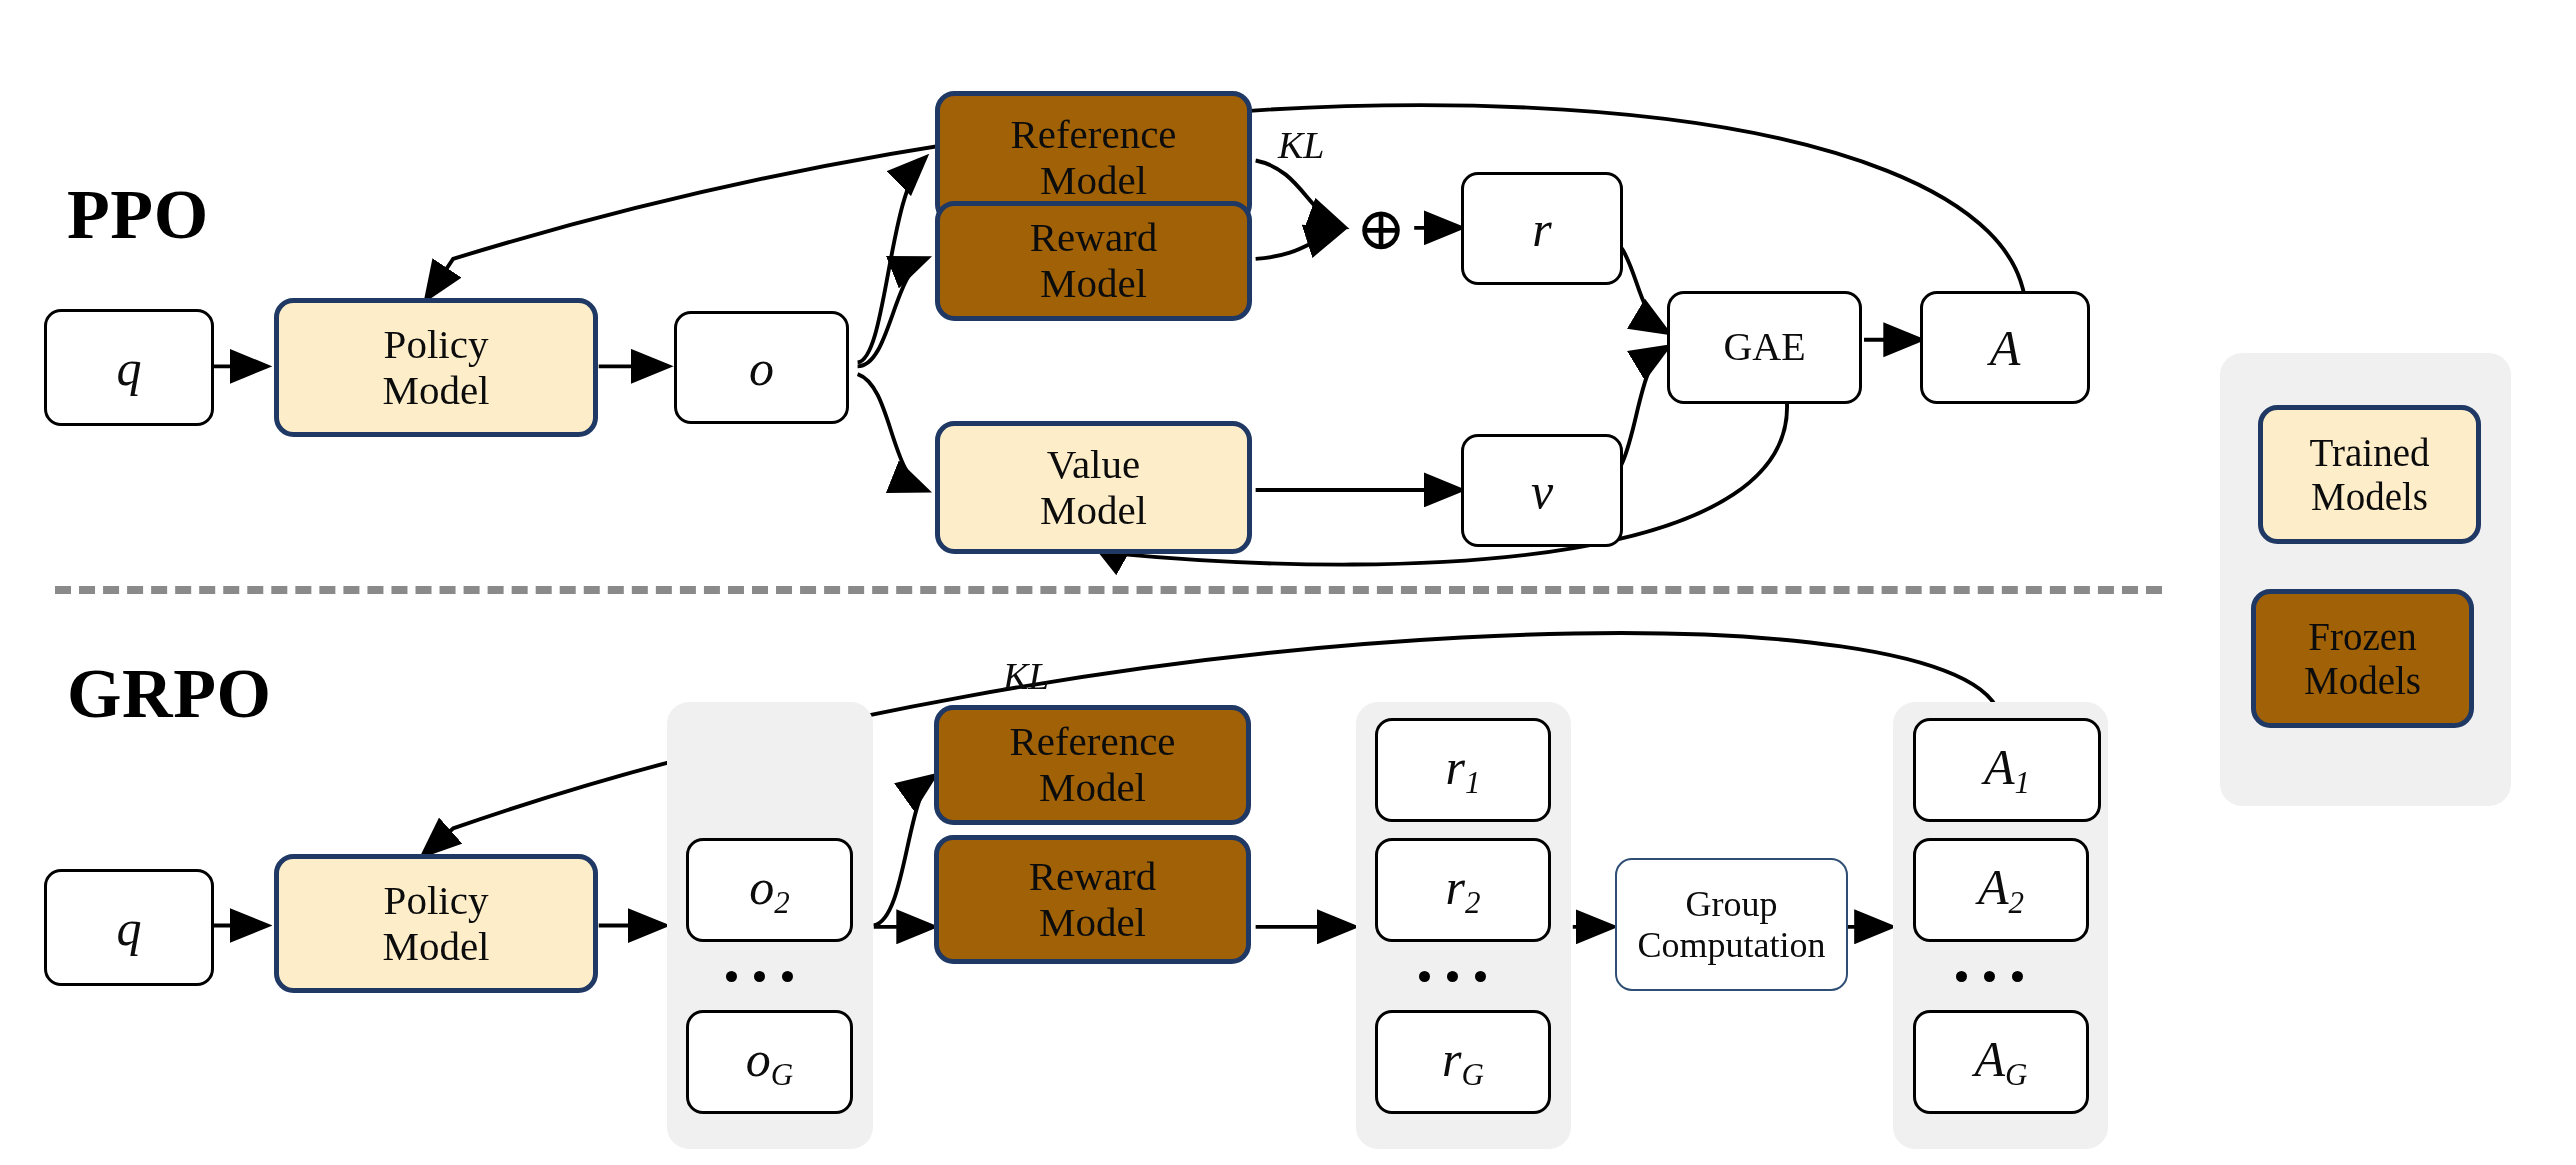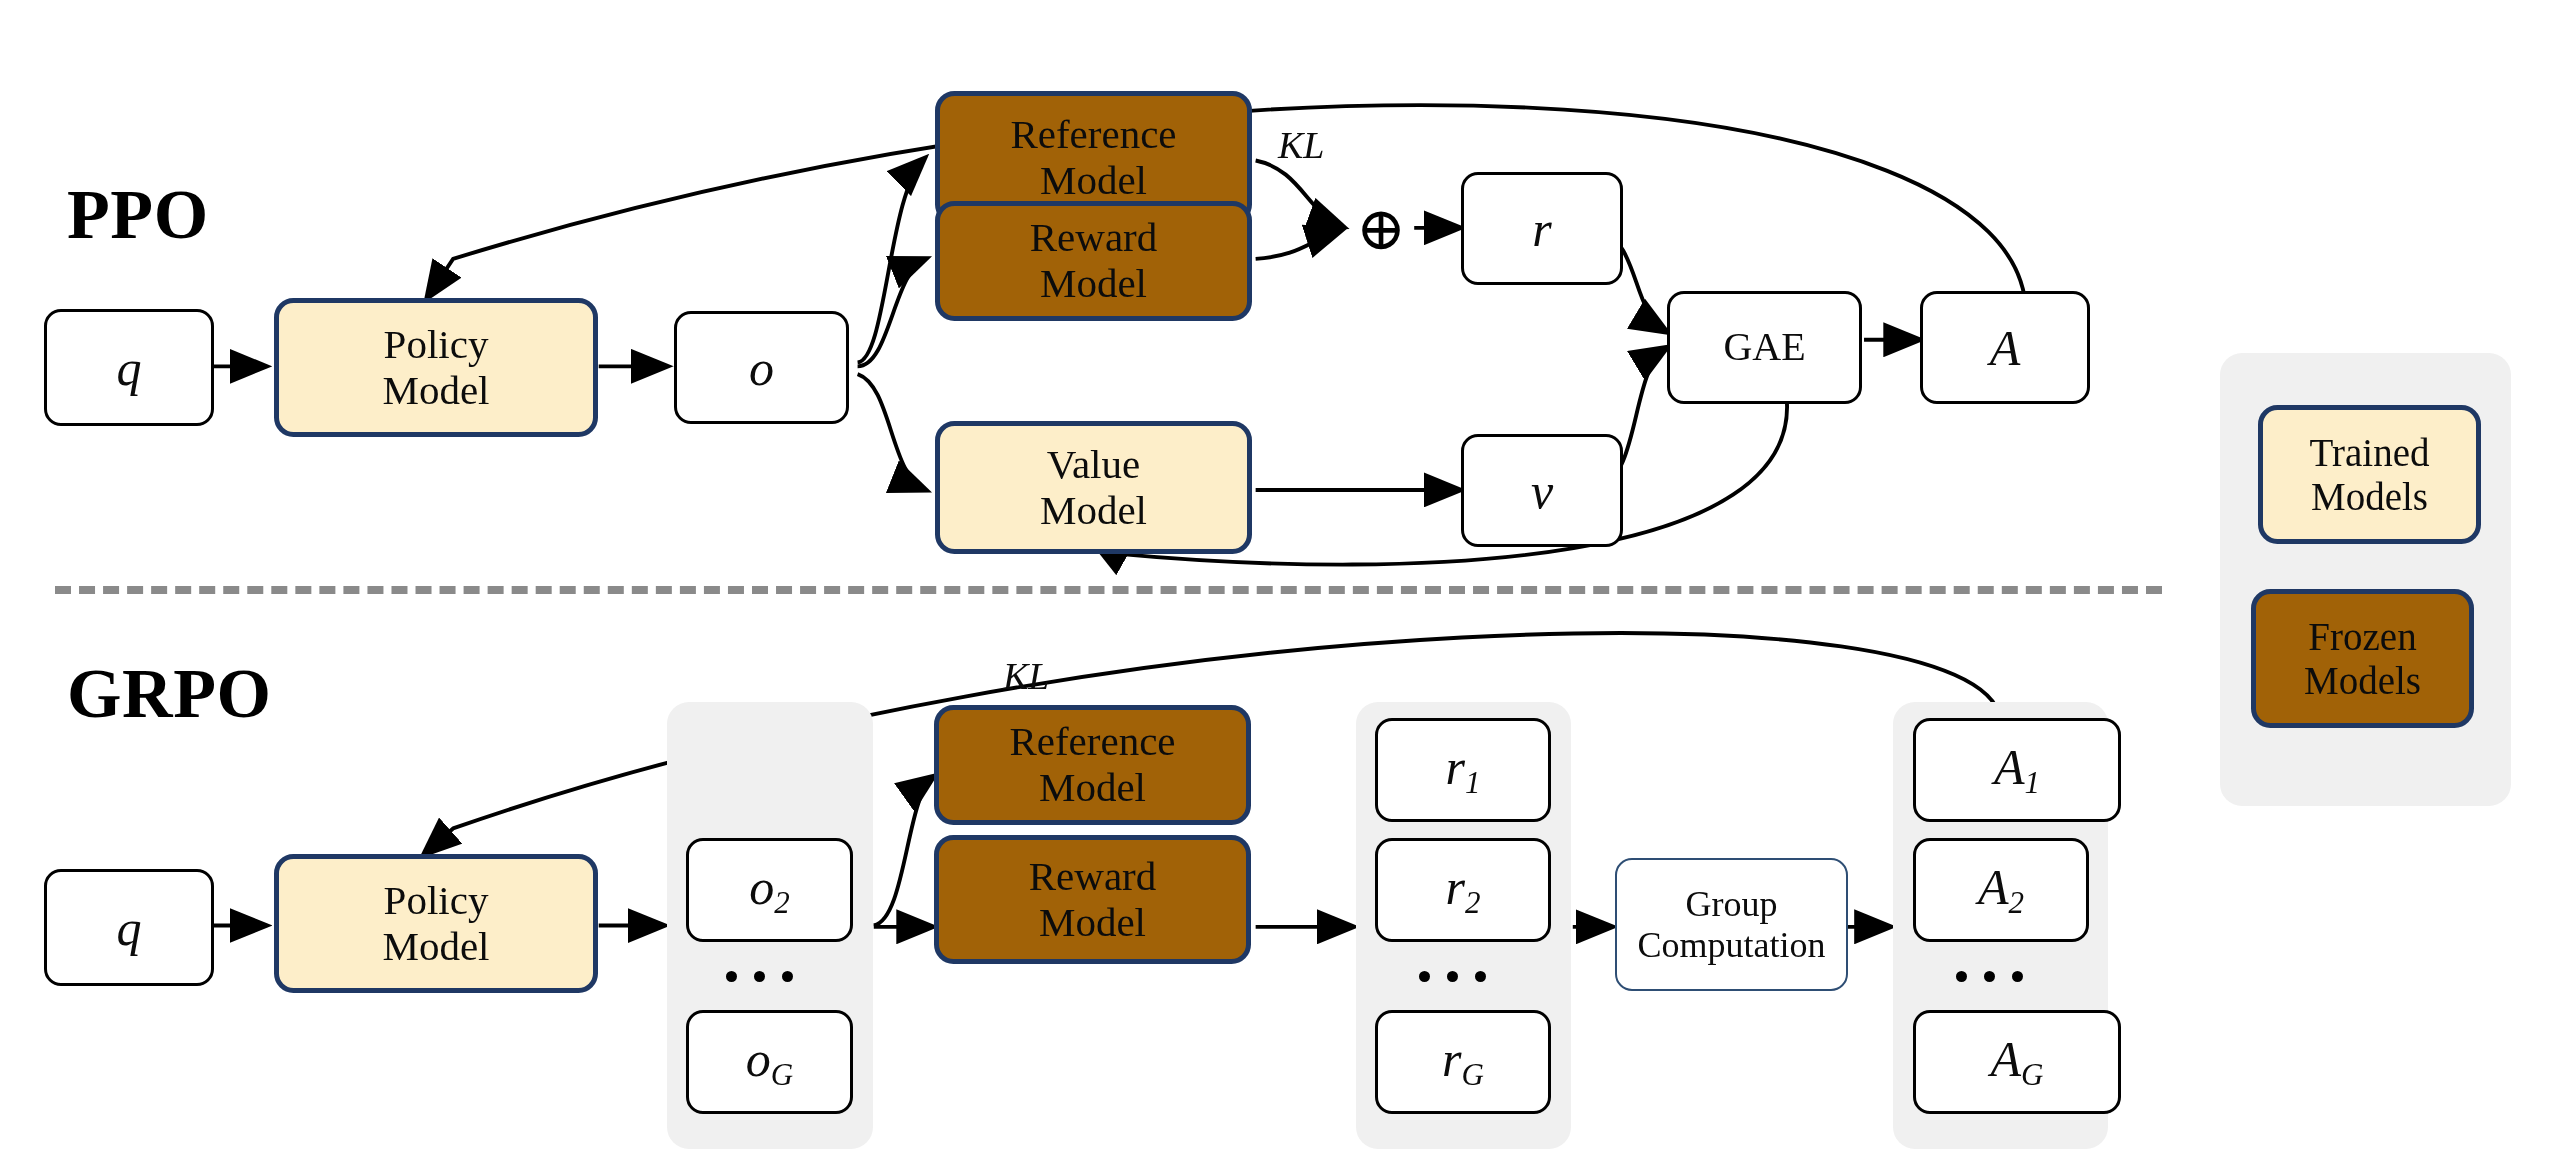--- a/index.html
+++ b/index.html
@@ -215,32 +215,32 @@
   <div class="node plain t-var-sub" style="left:1375px;top:1010px;width:176px;height:104px;">
     <span><span>r</span><sub>G</sub></span>
   </div>
 
   <div class="node thinblue t-group two-line" style="left:1615px;top:858px;width:233px;height:133px;">
     <span class="lbl two-line">Group
 Computation</span>
   </div>
 
   <div class="groupbox" style="left:1893px;top:702px;width:215px;height:447px;"></div>
-  <div class="node plain t-var-sub" style="left:1913px;top:718px;width:208px;height:104px;">
+  <div class="node plain t-var-sub" style="left:1913px;top:718px;width:188px;height:104px;">
     <span><span>A</span><sub>1</sub></span>
   </div>
   <div class="node plain t-var-sub" style="left:1913px;top:838px;width:176px;height:104px;">
     <span><span>A</span><sub>2</sub></span>
   </div>
   <div class="dots" style="left:1956px;top:971px;">
     <i></i>
       <i></i>
       <i></i>
   </div>
-  <div class="node plain t-var-sub" style="left:1913px;top:1010px;width:208px;height:104px;">
+  <div class="node plain t-var-sub" style="left:1913px;top:1010px;width:176px;height:104px;">
     <span><span>A</span><sub>G</sub></span>
   </div>
 
   <div class="groupbox" style="left:2220px;top:353px;width:291px;height:453px;"></div>
   <div class="node trained t-legend two-line" style="left:2258px;top:405px;width:223px;height:139px;">
     <span class="lbl two-line">Trained
 Models</span>
   </div>
   <div class="node frozen t-legend two-line" style="left:2251px;top:589px;width:223px;height:139px;">
     <span class="lbl two-line">Frozen

